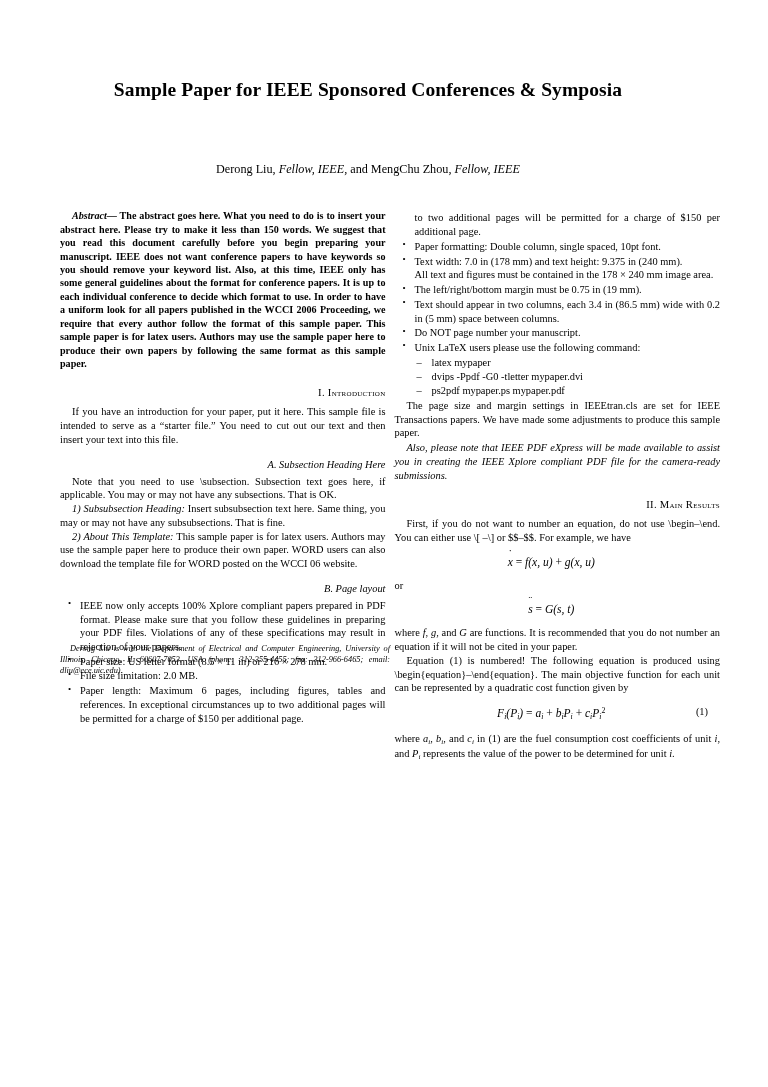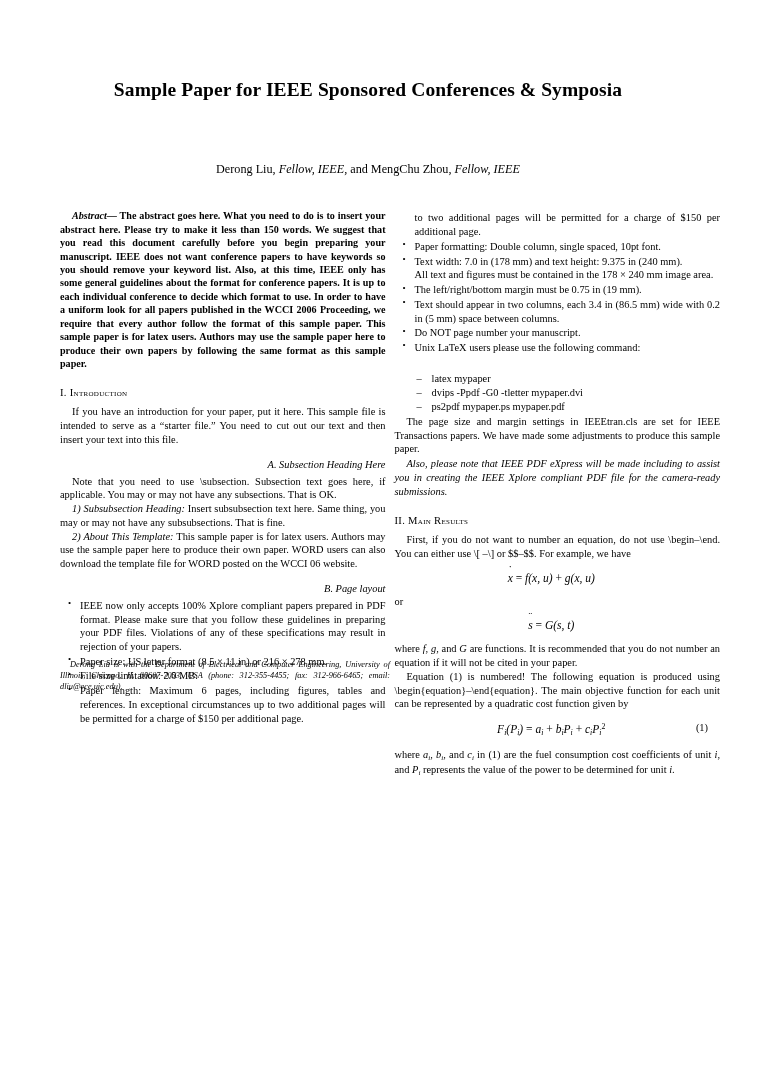--- a/index.html
+++ b/index.html
@@ -69,21 +69,21 @@
     line-height: 1.33;
     text-align: justify;
     text-indent: 12px;
   }
   .abstract .lead {
     font-style: italic;
     font-weight: bold;
   }
 
   .section-head {
-    text-align: left;
+    text-align: right;
     font-size: 10.6px;
     margin: 17px 0 7px 0;
     font-variant: small-caps;
     letter-spacing: 0.3px;
   }
   .section-head .num { font-variant: normal; }
 
   .subsection-head {
     font-style: italic;
     font-size: 10.4px;
@@ -116,21 +116,21 @@
     content: "\2022";
     position: absolute;
     left: 8px;
     top: -0.5px;
     font-size: 9px;
   }
   ul.bullets > li.nobullet { }
   ul.bullets > li.nobullet::before { content: ""; }
 
   ul.dashes {
-    margin: 17px 0 1px 0;
+    margin: 1px 0 1px 0;
     padding-left: 22px;
   }
   ul.dashes > li {
     position: relative;
     padding-left: 15px;
     font-size: 10.4px;
     line-height: 1.35;
     text-align: left;
   }
   ul.dashes > li::before {
@@ -267,21 +267,21 @@
       </ul>
 
       <ul class="dashes">
         <li>latex mypaper</li>
         <li>dvips -Ppdf -G0 -tletter mypaper.dvi</li>
         <li>ps2pdf mypaper.ps mypaper.pdf</li>
       </ul>
 
       <p class="indent">The page size and margin settings in IEEEtran.cls are set for IEEE Transactions papers. We have made some adjustments to produce this sample paper.</p>
 
-      <div class="italblock">Also, please note that IEEE PDF eXpress will be made including to assist you in creating the IEEE Xplore compliant PDF file for the camera-ready submissions.</div>
+      <div class="italblock">Also, please note that IEEE PDF eXpress will be made available to assist you in creating the IEEE Xplore compliant PDF file for the camera-ready submissions.</div>
 
       <div class="section-head"><span class="num">II.</span> <span>Main Results</span></div>
 
 
       <p class="indent">First, if you do not want to number an equation, do not use \begin–\end. You can either use \[ –\] or $$–$$. For example, we have</p>
 
       <div class="eq"><span class="dotabove">x</span> <span class="op">=</span> <span class="ital">f</span>(<span class="ital">x</span>, <span class="ital">u</span>) <span class="op">+</span> <span class="ital">g</span>(<span class="ital">x</span>, <span class="ital">u</span>)</div>
 
       <p class="or-line">or</p>
 

